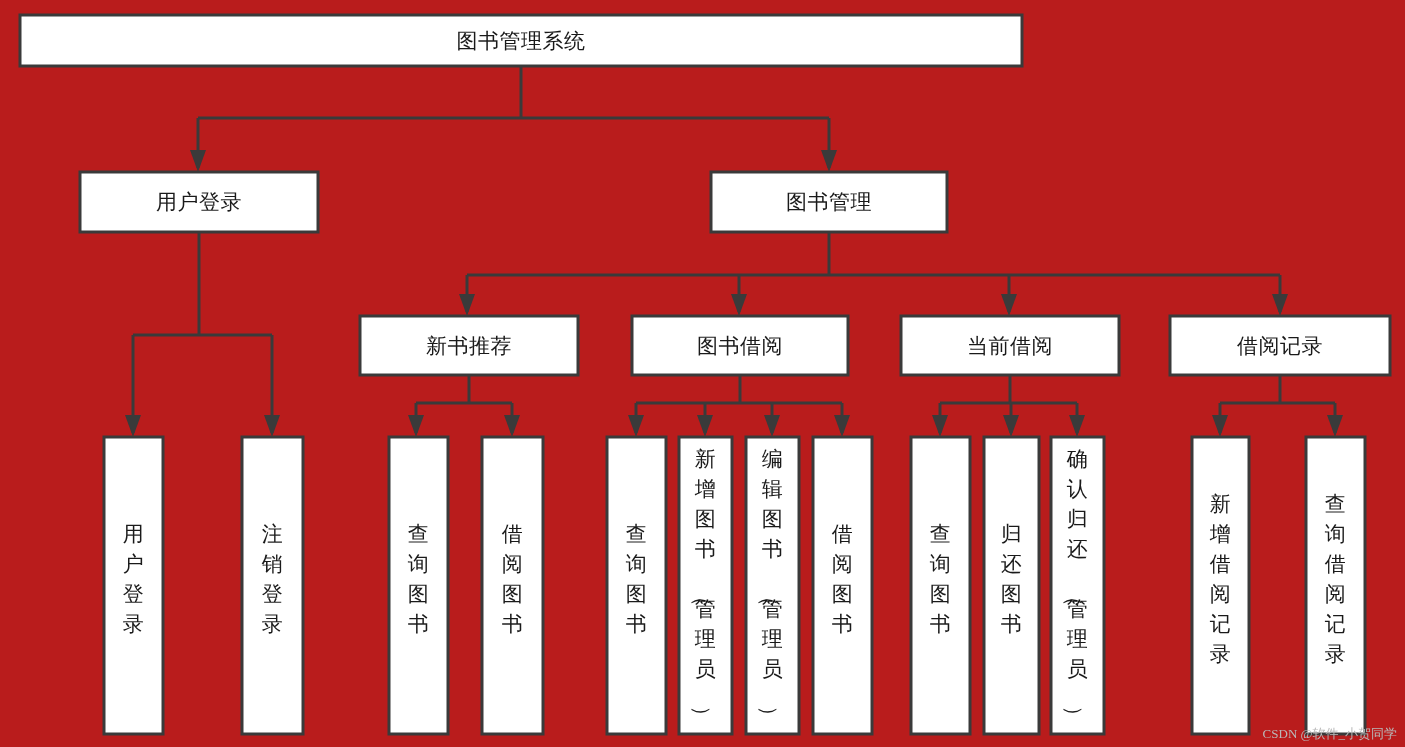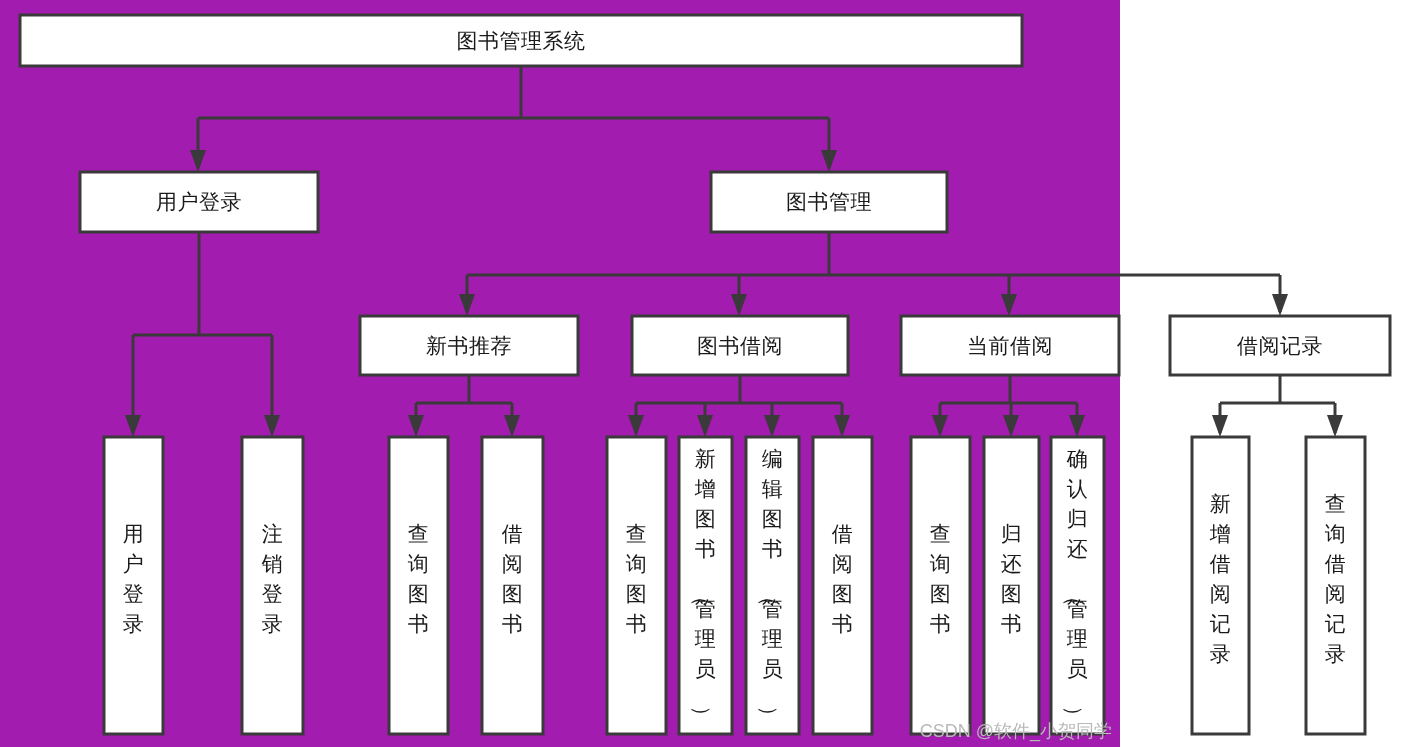--- a/index.html
+++ b/index.html
@@ -9,23 +9,23 @@
     background: #ffffff;
   }
   body {
     width: 1405px;
     height: 747px;
     overflow: hidden;
     font-family: "DejaVu Sans", "Liberation Sans", sans-serif;
   }
   #diagram-root {
     position: relative;
-    width: 1120px;
+    width: 1405px;
     height: 747px;
-    background: #a21caf;
+    background: #b91c1c;
   }
   svg.diagram-canvas {
     position: absolute;
     left: 0;
     top: 0;
     width: 1405px;
     height: 747px;
     display: block;
   }
   .node-box {
@@ -54,22 +54,22 @@
   .node-label-v {
     font-family: "DejaVu Sans", "Liberation Sans", sans-serif;
     font-size: 21px;
     fill: #1a1a1a;
     letter-spacing: 0.5px;
   }
   .watermark-text {
     position: absolute;
     right: 8px;
     bottom: 4px;
-    font-family: Liberation Sans, sans-serif;
-    font-size: 18px;
+    font-family: Liberation Serif, serif;
+    font-size: 13px;
     color: #b9b9b9;
     white-space: nowrap;
     user-select: none;
   }
 </style>
 </head>
 <body>
 
 <div id="diagram-root">
   <svg class="diagram-canvas" viewBox="0 0 1405 747">

